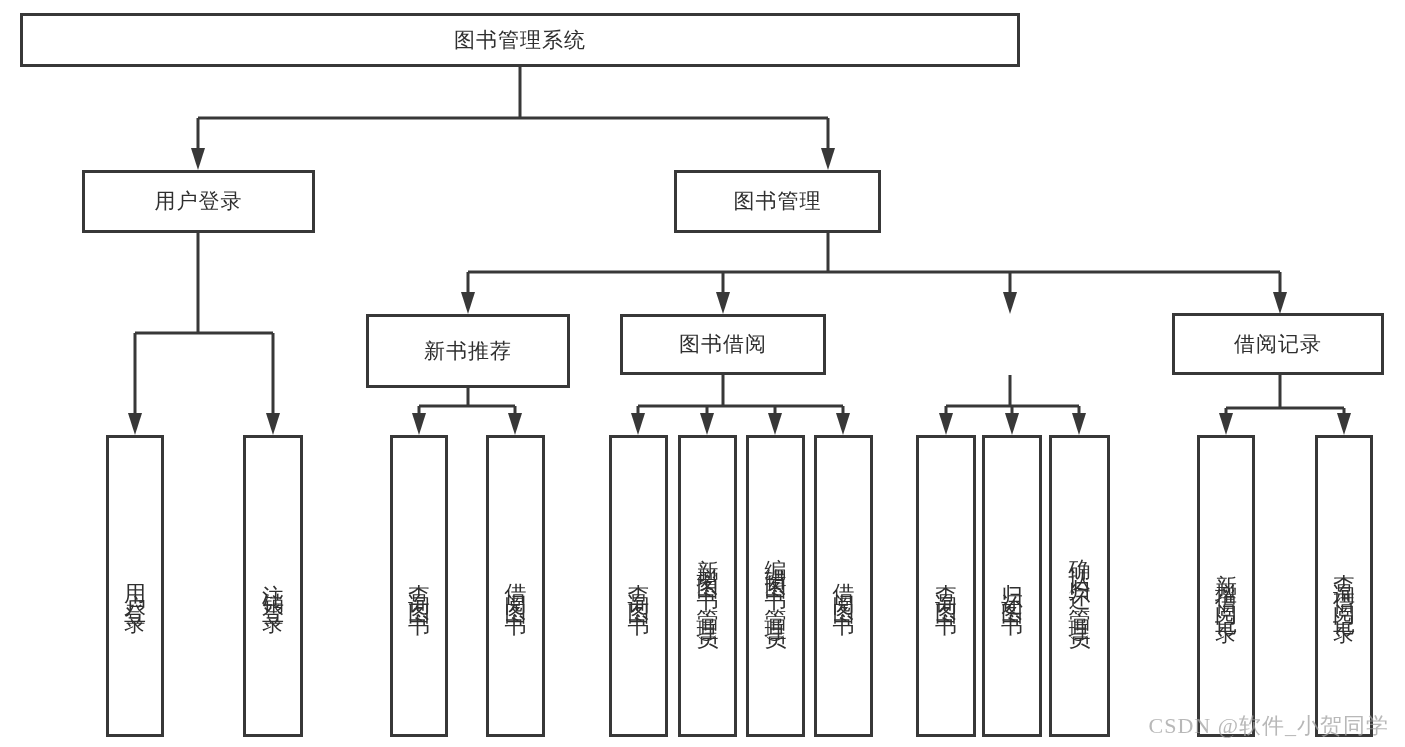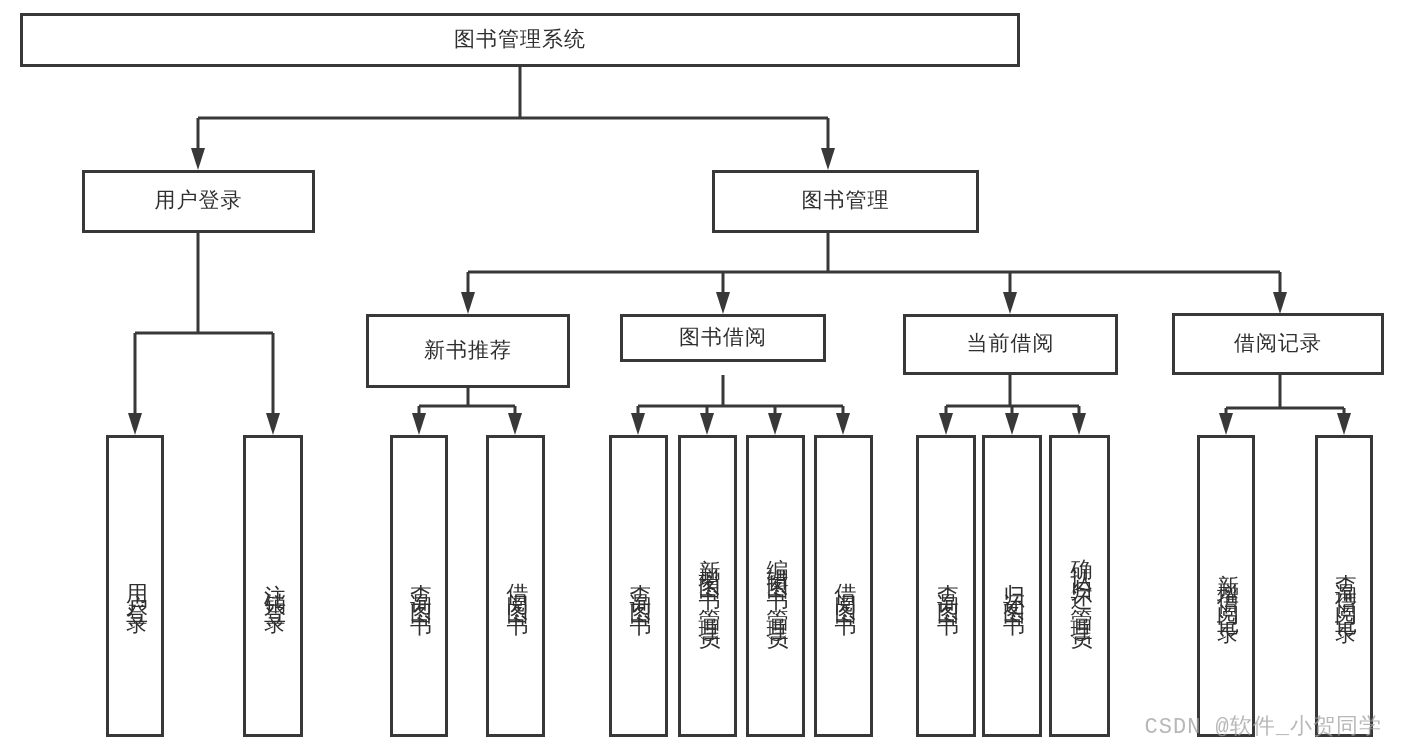--- a/index.html
+++ b/index.html
@@ -1,21 +1,21 @@
 <!DOCTYPE html>
 <html><head>
 <meta charset="utf-8">
 <style>
   html, body { margin: 0; padding: 0; background: #ffffff; }
   #stage {
     position: relative;
     width: 1405px;
     height: 747px;
     background: #ffffff;
-    font-family: Liberation Mono, monospace;
+    font-family: Liberation Serif, serif;
     overflow: hidden;
   }
   #connectors {
     position: absolute;
     left: 0; top: 0;
     width: 1405px; height: 747px;
   }
   .node {
     position: absolute;
     box-sizing: border-box;
@@ -30,21 +30,21 @@
   }
   .node.h { letter-spacing: 1px; }
   .node.v {
     writing-mode: vertical-rl;
     text-orientation: mixed;
     letter-spacing: 10px;
     font-size: 22px;
   }
   #watermark {
     position: absolute;
-    right: 23px;
+    right: 16px;
     bottom: 6px;
     font-size: 22px;
     color: rgba(160,160,160,0.75);
     letter-spacing: 1px;
     white-space: nowrap;
     text-align: center;
   }
 </style>
 </head>
 <body>
@@ -80,25 +80,24 @@
       <polygon points="1005,413 1019,413 1012,435"></polygon>
       <polygon points="1072,413 1086,413 1079,435"></polygon>
       <polygon points="1219,413 1233,413 1226,435"></polygon>
       <polygon points="1337,413 1351,413 1344,435"></polygon>
     </g>
   </svg>
 
   <div class="node h" style="left:20px; top:13px; width:1000px; height:54px;">图书管理系统</div>
 
   <div class="node h" style="left:82px; top:170px; width:233px; height:63px;">用户登录</div>
-  <div class="node h" style="left:712px; top:170px; width:267px; height:63px;">图书管理</div>
+  <div class="node h" style="left:674px; top:170px; width:207px; height:63px;">图书管理</div>
 
   <div class="node h" style="left:366px; top:314px; width:204px; height:74px;">新书推荐</div>
-  <div class="node h" style="left:620px; top:314px; width:206px; height:48px;">图书借阅</div>
-  <div class="node h" style="left:903px; top:314px; width:215px; height:61px;">当前借阅</div>
+  <div class="node h" style="left:620px; top:314px; width:206px; height:61px;">图书借阅</div>
   <div class="node h" style="left:1172px; top:313px; width:212px; height:62px;">借阅记录</div>
 
   <div class="node v" style="left:106px; top:435px; width:58px; height:302px;">用户登录</div>
   <div class="node v" style="left:243px; top:435px; width:60px; height:302px;">注销登录</div>
 
   <div class="node v" style="left:390px; top:435px; width:58px; height:302px;">查询图书</div>
   <div class="node v" style="left:486px; top:435px; width:59px; height:302px;">借阅图书</div>
 
   <div class="node v" style="left:609px; top:435px; width:59px; height:302px;">查询图书</div>
   <div class="node v" style="left:678px; top:435px; width:59px; height:302px;">新增图书（管理员）</div>

